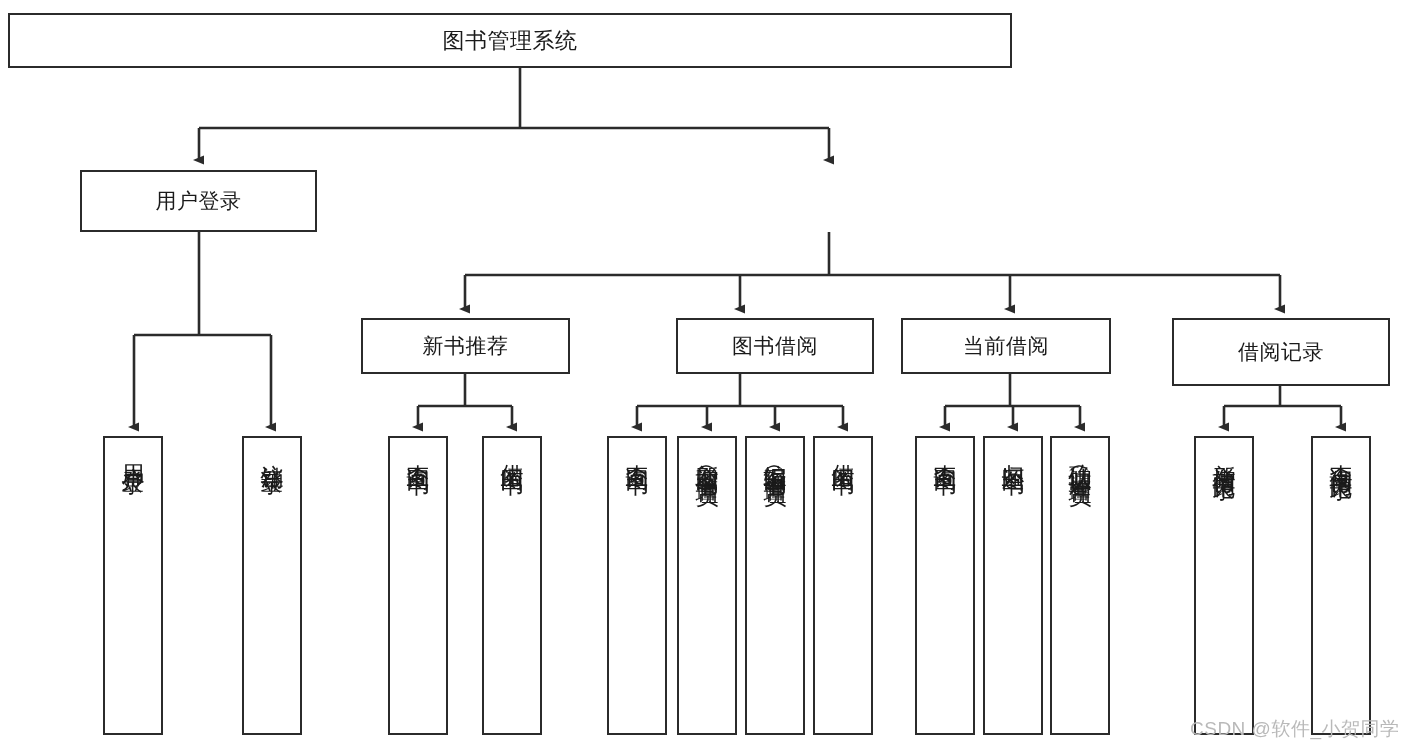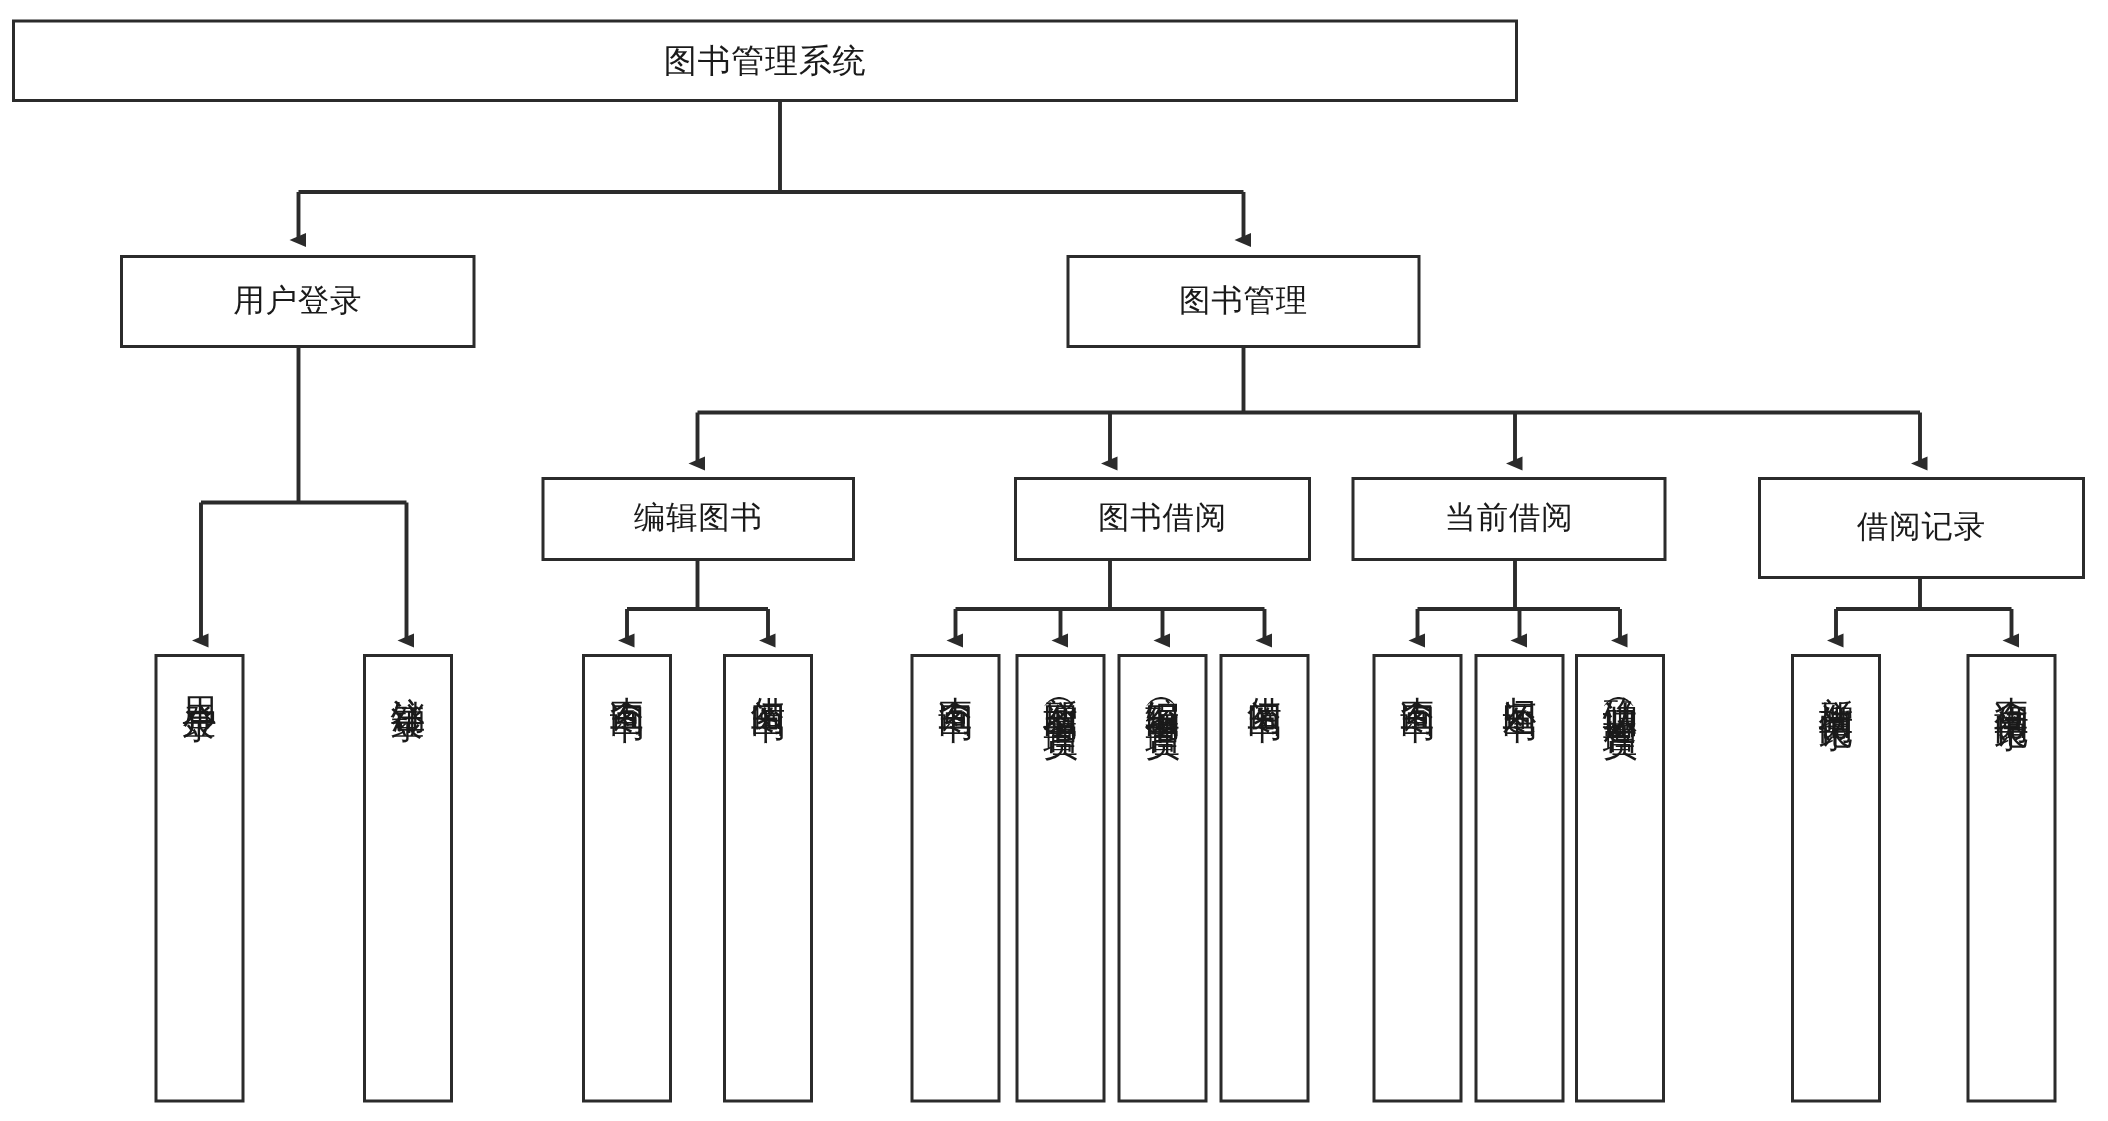--- a/index.html
+++ b/index.html
@@ -126,26 +126,23 @@
     </g>
   </svg>
 
   <div class="node horiz root" style="left:8px;top:13px;width:1004px;height:55px;">
     <span class="node-label">图书管理系统</span>
   </div>
 
   <div class="node horiz" style="left:80px;top:170px;width:237px;height:62px;">
     <span class="node-label">用户登录</span>
   </div>
-  <div class="node horiz" style="left:711px;top:170px;width:236px;height:62px;">
-    <span class="node-label">图书管理</span>
-  </div>
 
   <div class="node horiz" style="left:361px;top:318px;width:209px;height:56px;">
-    <span class="node-label">编辑图书</span>
+    <span class="node-label">新书推荐</span>
   </div>
   <div class="node horiz" style="left:632px;top:318px;width:198px;height:56px;margin-left:44px;">
     <span class="node-label">图书借阅</span>
   </div>
   <div class="node horiz" style="left:901px;top:318px;width:210px;height:56px;">
     <span class="node-label">当前借阅</span>
   </div>
   <div class="node horiz" style="left:1172px;top:318px;width:218px;height:68px;">
     <span class="node-label">借阅记录</span>
   </div>
@@ -187,14 +184,15 @@
     <span class="node-label">确认归还（管理员）</span>
   </div>
 
   <div class="node vert" style="left:1194px;top:436px;width:60px;height:299px;">
     <span class="node-label">新增借阅记录</span>
   </div>
   <div class="node vert" style="left:1311px;top:436px;width:60px;height:299px;">
     <span class="node-label">查询借阅记录</span>
   </div>
 
+  <div class="watermark" style="left:1190px;top:716px;">CSDN @软件_小贺同学</div>
 
 </div>
 
 </body></html>

